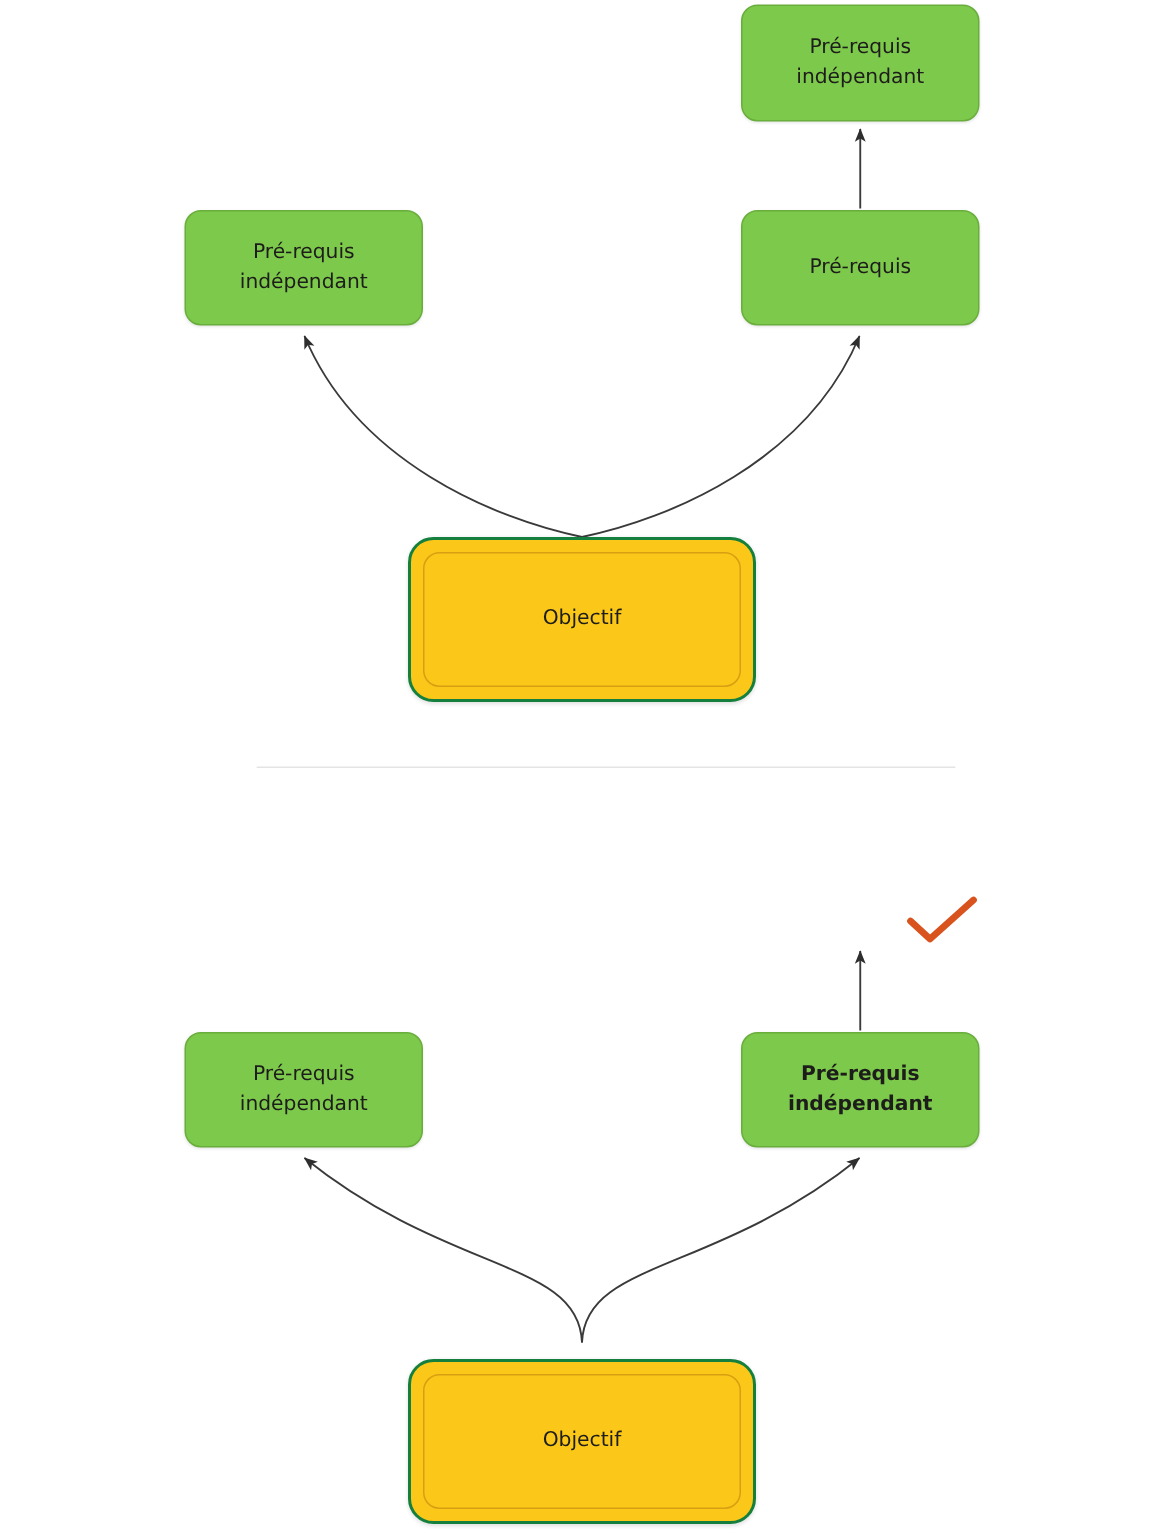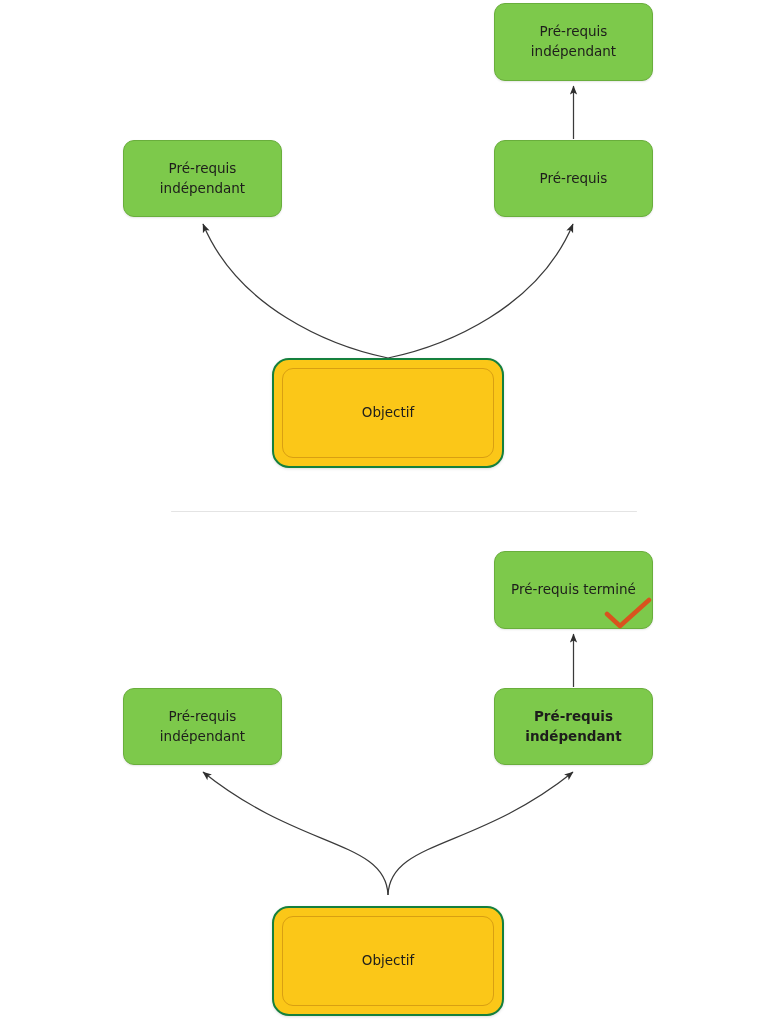--- a/index.html
+++ b/index.html
@@ -120,23 +120,20 @@
     <span class="node-label">Pré-requis</span>
   </div>
 
   <div class="node node-goal" style="left: 272px; top: 358px; width: 232px; height: 110px;">
     <span class="goal-inner"></span>
     <span class="node-label">Objectif</span>
   </div>
 
   <div class="divider" style="left: 171px; top: 511px; width: 466px;"></div>
 
-  <div class="node node-prereq" style="left: 494px; top: 551px; width: 159px; height: 78px;">
-    <span class="node-label">Pré-requis terminé</span>
-  </div>
 
   <svg class="check-icon" viewBox="0 0 48 34" xmlns="http://www.w3.org/2000/svg" style="left: 604px; top: 597px; width: 48px; height: 34px;">
     <path fill="none" stroke="#d9531e" stroke-width="4.5" stroke-linecap="round" stroke-linejoin="round" d="M 3 17 L 16 29 L 45 3"></path>
   </svg>
 
   <div class="node node-prereq" style="left: 123px; top: 688px; width: 159px; height: 77px;">
     <span class="node-label">Pré-requis
 indépendant</span>
   </div>
 

